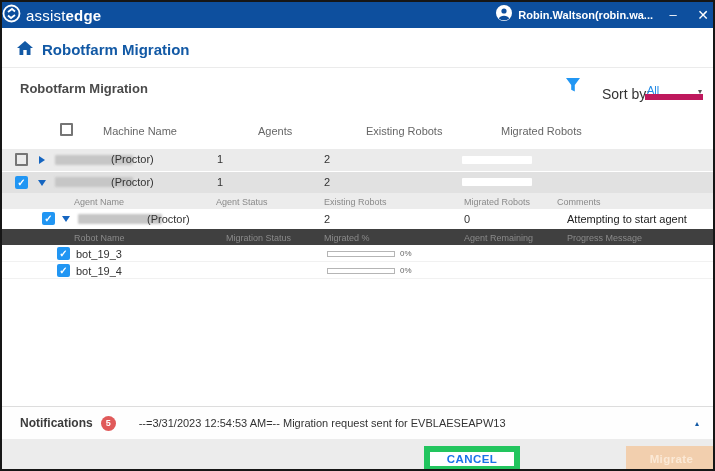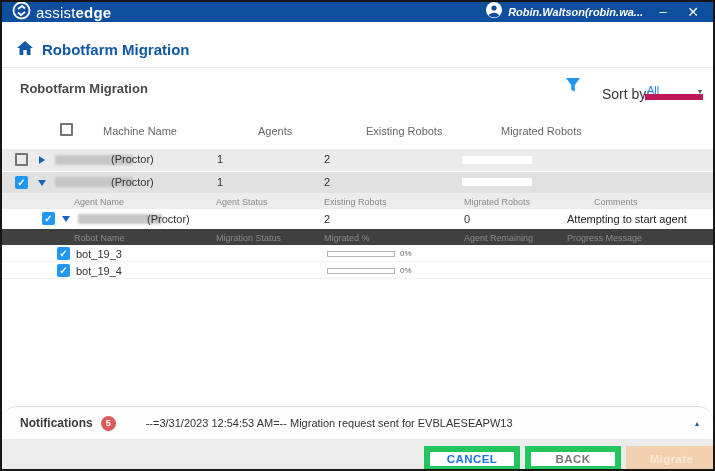--- a/index.html
+++ b/index.html
@@ -4,29 +4,29 @@
 <style>
   * { margin:0; padding:0; box-sizing:border-box; }
   html,body { background:#fff; }
   body { font-family:"Liberation Sans", sans-serif; }
   .window{
     position:relative; width:715px; height:471px;
     border:2px solid #161616; background:#fff; overflow:hidden;
   }
   
   .titlebar{
-    position:absolute; left:0; top:0; width:100%; height:20px;
-    background:#0d4f9e; display:flex; align-items:center; padding:0 10px;
+    position:absolute; left:0; top:0; width:100%; height:26px;
+    background:#0d4f9e; display:flex; align-items:center; padding:0 0;
     color:#fff;
   }
   .logo{ display:flex; align-items:center; gap:5px; }
   .logo-text{ font-size:15px; color:#fff; letter-spacing:.2px; }
   .logo-text b{ font-weight:bold; }
   .tb-right{ margin-left:auto; display:flex; align-items:center; gap:10px; }
-  .user-chip{ display:flex; align-items:center; gap:6px;font-style:italic; }
+  .user-chip{ display:flex; align-items:center; gap:6px; }
   .user-name{ font-size:11px; font-weight:bold; color:#fff; }
   .win-btn{ font-size:13px; color:#fff; width:20px; text-align:center; cursor:default; line-height:20px;}
   .win-close{ font-size:14px; }
   
   .pageheader{
     position:absolute; left:0; top:30px; width:100%; height:36px;
     background:#fff; border-bottom:1px solid #ebebeb;
     display:flex; align-items:center; gap:9px; padding-left:15px;
   }
   .page-title{ font-size:15px; font-weight:bold; color:#1259a5; }
@@ -64,28 +64,28 @@
   
   .redact{ position:absolute; background:#c6c6c6; border-radius:1px; filter:blur(1px); }
   .redact-w{ position:absolute; background:#fff; border-radius:1px; }
   
   .pbar{ position:absolute; left:325px; top:6px; width:68px; height:6px; border:1px solid #b5b5b5; background:#fff; }
   .pval{ position:absolute; left:398px; top:4px; font-size:8px; color:#666; }
   
   .notifbar{
     position:absolute; left:0; top:404px; width:100%; height:33px;
     background:#fefefe; border-top:1px solid #ddd;
-    display:flex; align-items:center; padding-left:18px;border-radius:15px;
+    display:flex; align-items:center; padding-left:18px;
   }
   .notif-label{ font-size:12px; font-weight:bold; color:#3c3c3c; }
   .notif-badge{
     width:15px; height:15px; border-radius:50%; background:#e05a5a; color:#fff;
     font-size:9px; font-weight:bold; text-align:center; line-height:15px; margin-left:8px;
   }
-  .notif-msg{ font-size:11px; color:#333; margin-left:30px; }
+  .notif-msg{ font-size:11px; color:#333; margin-left:23px; }
   .notif-caret{ margin-left:auto; margin-right:14px; font-size:8px; color:#1259a5; cursor:pointer; }
   
   .footer{
     position:absolute; left:0; top:437px; width:100%; height:30px; background:#ececec;
   }
   .btn{
     position:absolute; top:7px; height:26px; background:#fff; border:6px solid #22c55e;
     font-family:"Liberation Sans",sans-serif; font-size:11.5px; font-weight:bold;
     letter-spacing:.4px; cursor:pointer; text-align:center;
   }
@@ -172,36 +172,36 @@
     <span class="cell" style="left:215px">1</span>
     <span class="cell" style="left:322px">2</span>
     <span class="redact-w" style="left:460px; top:6px; width:70px; height:8px;"></span>
   </div>
 
   <div class="row r-agent-hdr">
     <span class="sub-label" style="left:72px">Agent Name</span>
     <span class="sub-label" style="left:214px">Agent Status</span>
     <span class="sub-label" style="left:322px">Existing Robots</span>
     <span class="sub-label" style="left:462px">Migrated Robots</span>
-    <span class="sub-label" style="left:592px">Comments</span>
+    <span class="sub-label" style="left:555px">Comments</span>
   </div>
 
   <div class="row r-agent">
     <span class="cb cb-checked" style="left:40px; top:3px;">✓</span>
     <span class="tri tri-down" style="left:60px; top:7px;"></span>
     <span class="redact" style="left:76px; top:5px; width:84px; height:10px;"></span>
     <span class="cell" style="left:145px">(Proctor)</span>
     <span class="cell" style="left:322px">2</span>
     <span class="cell" style="left:462px">0</span>
     <span class="cell cell-b" style="left:565px">Attempting to start agent</span>
   </div>
 
   <div class="row r-robot-hdr">
     <span class="sub-label" style="left:72px">Robot Name</span>
-    <span class="sub-label" style="left:214px">Migration Status</span>
+    <span class="sub-label" style="left:224px">Migration Status</span>
     <span class="sub-label" style="left:322px">Migrated %</span>
     <span class="sub-label" style="left:462px">Agent Remaining</span>
     <span class="sub-label" style="left:565px">Progress Message</span>
   </div>
 
   <div class="row r-bot1">
     <span class="cb cb-checked" style="left:55px; top:2px;">✓</span>
     <span class="cell" style="left:74px; top:3px;">bot_19_3</span>
     <span class="pbar"></span>
     <span class="pval">0%</span>
@@ -216,17 +216,16 @@
 
   <div class="notifbar">
     <span class="notif-label">Notifications</span>
     <span class="notif-badge">5</span>
     <span class="notif-msg">--=3/31/2023 12:54:53 AM=-- Migration request sent for EVBLAESEAPW13</span>
     <span class="notif-caret">▴</span>
   </div>
 
   <div class="footer">
     <button class="btn btn-cancel">CANCEL</button>
-    <button class="btn btn-back">BACK</button>
     <button class="btn btn-migrate" disabled="">Migrate</button>
   </div>
 
 </div>
 
 </body></html>

